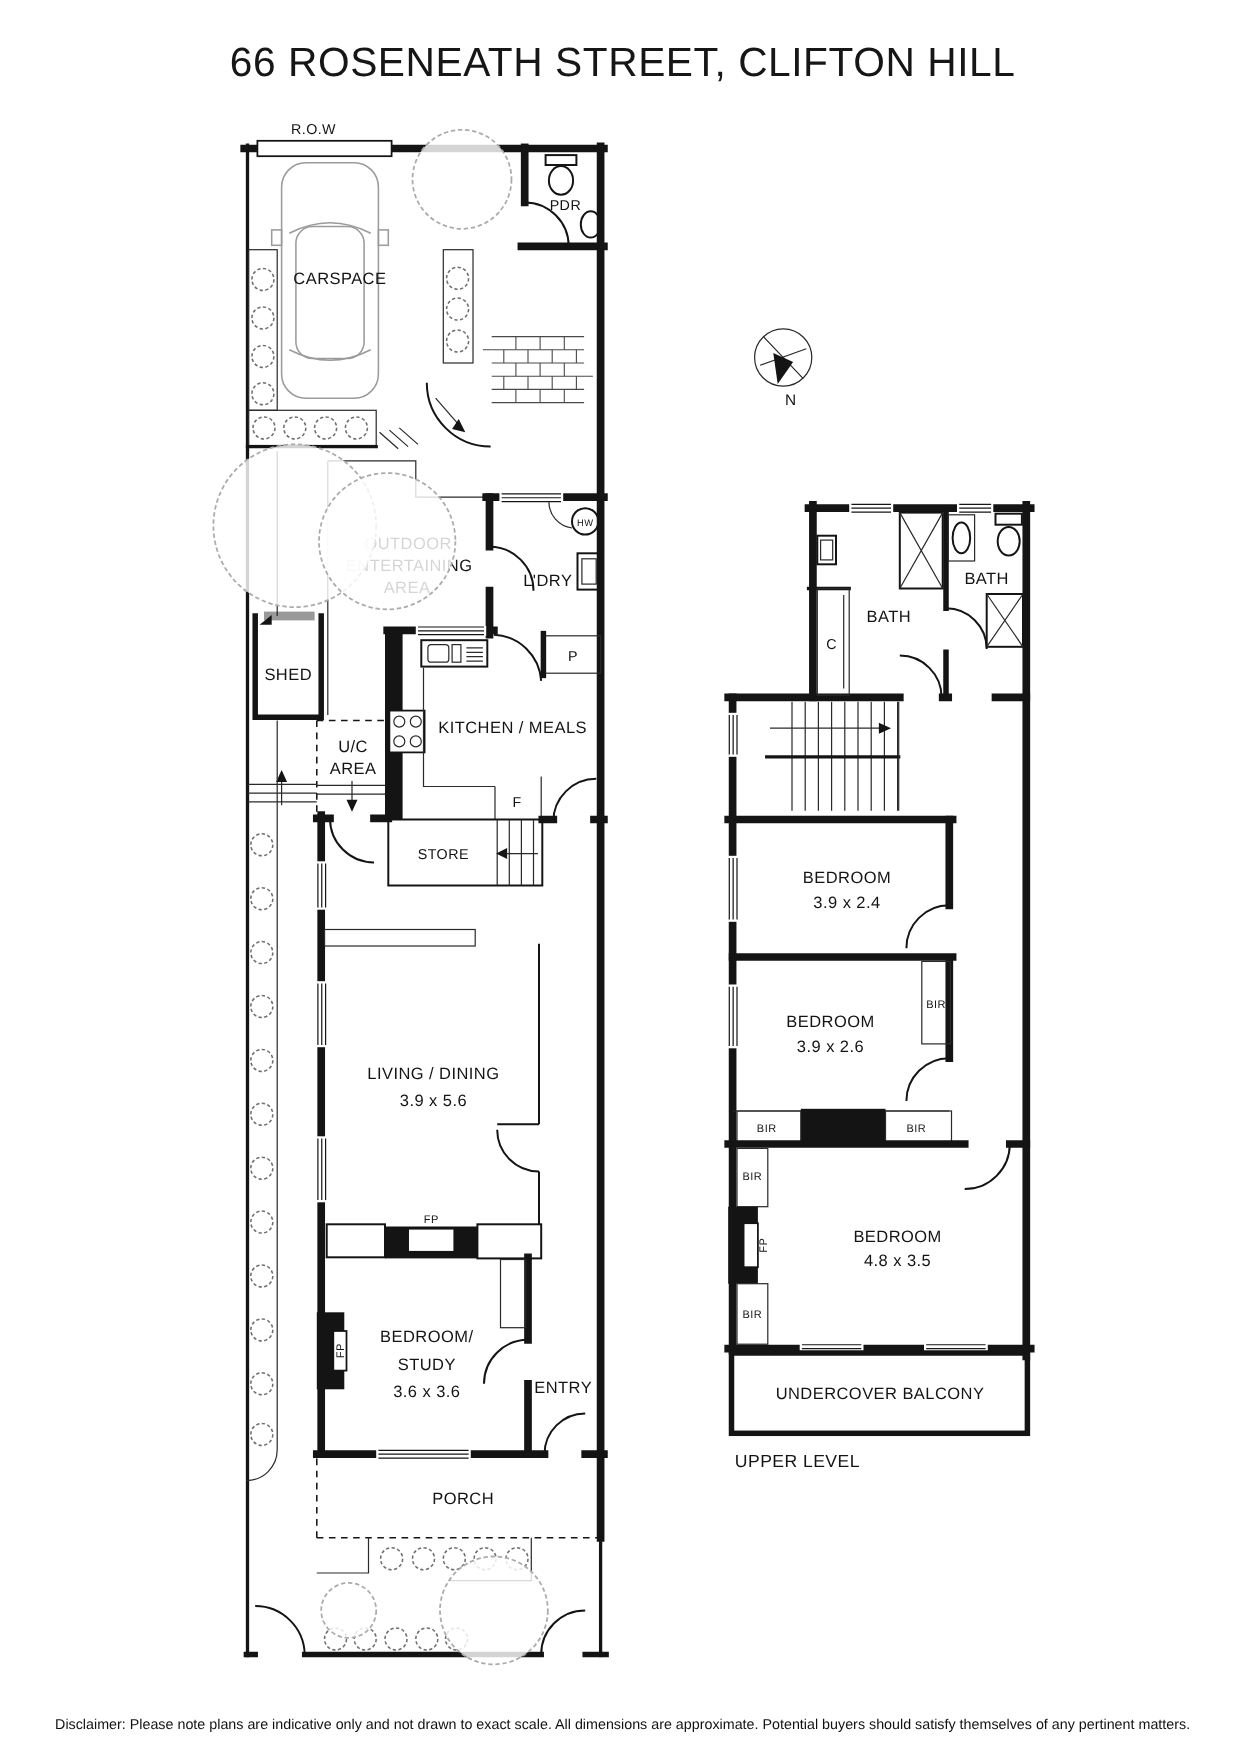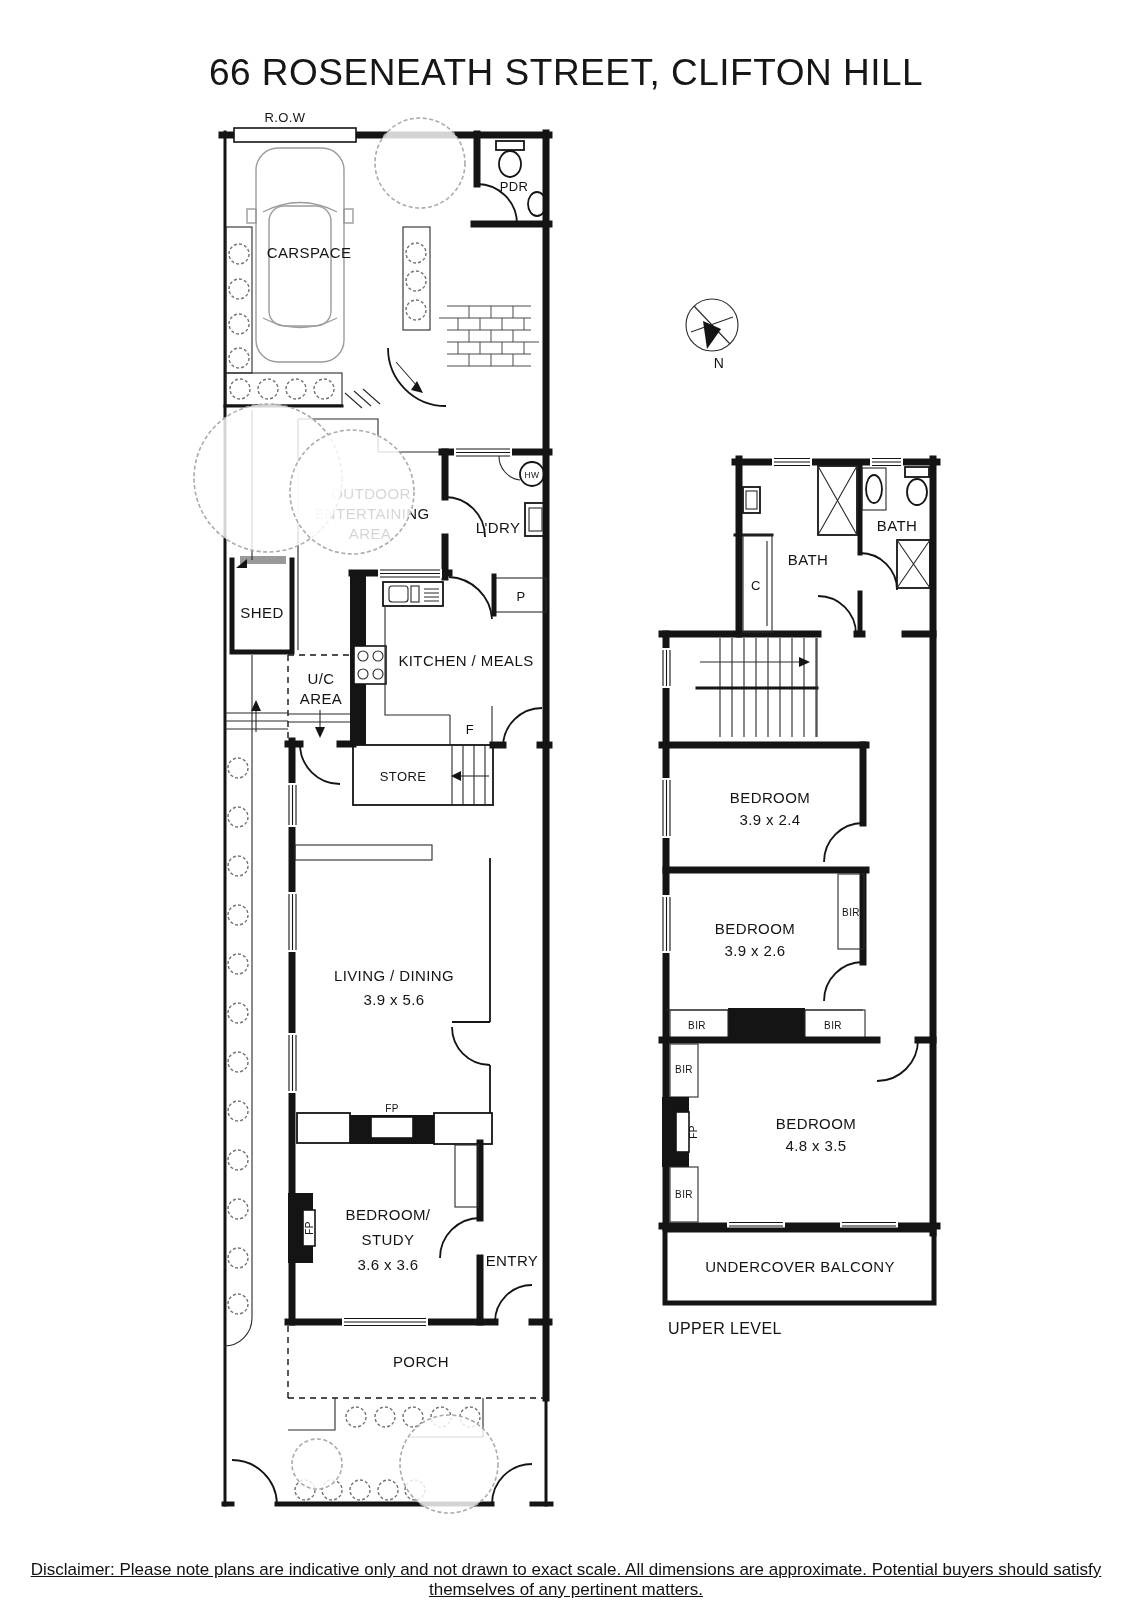--- a/index.html
+++ b/index.html
@@ -1,21 +1,21 @@
 <!DOCTYPE html>
 <html><head>
 <meta charset="utf-8">
 <style>
   html,body{margin:0;padding:0;background:#fff;}
   #page{position:relative;width:1132px;height:1600px;background:#fff;overflow:hidden;
         font-family:"Liberation Sans",sans-serif;color:#111;}
   #title{position:absolute;top:36px;left:0;width:100%;text-align:center;
-         font-size:37px;letter-spacing:.5px;color:#161616;white-space:nowrap;margin-top:16px;}
+         font-size:37px;letter-spacing:.5px;color:#161616;white-space:nowrap;}
   #disclaimer{position:absolute;top:1560px;left:0;width:100%;text-align:center;
-         font-size:17px;color:#111;text-decoration:underline;}
+         font-size:13px;color:#111;}
   svg{position:absolute;left:0;top:0;}
   
   .w7{stroke:#141414;stroke-width:7;fill:none;stroke-linecap:square;}
   .w5{stroke:#141414;stroke-width:5;fill:none;stroke-linecap:square;}
   .w3{stroke:#141414;stroke-width:3;fill:none;stroke-linecap:square;}
   .t{stroke:#141414;stroke-width:1.8;fill:none;}
   .t1{stroke:#2a2a2a;stroke-width:1.1;fill:none;}
   .dash{stroke:#141414;stroke-width:1.4;fill:none;stroke-dasharray:6 5;}
   .gray{stroke:#9b9b9b;stroke-width:1.4;fill:none;}
   .tree{stroke:#ababab;stroke-width:1.6;fill:#fff;fill-opacity:.82;stroke-dasharray:4 2.5;}

